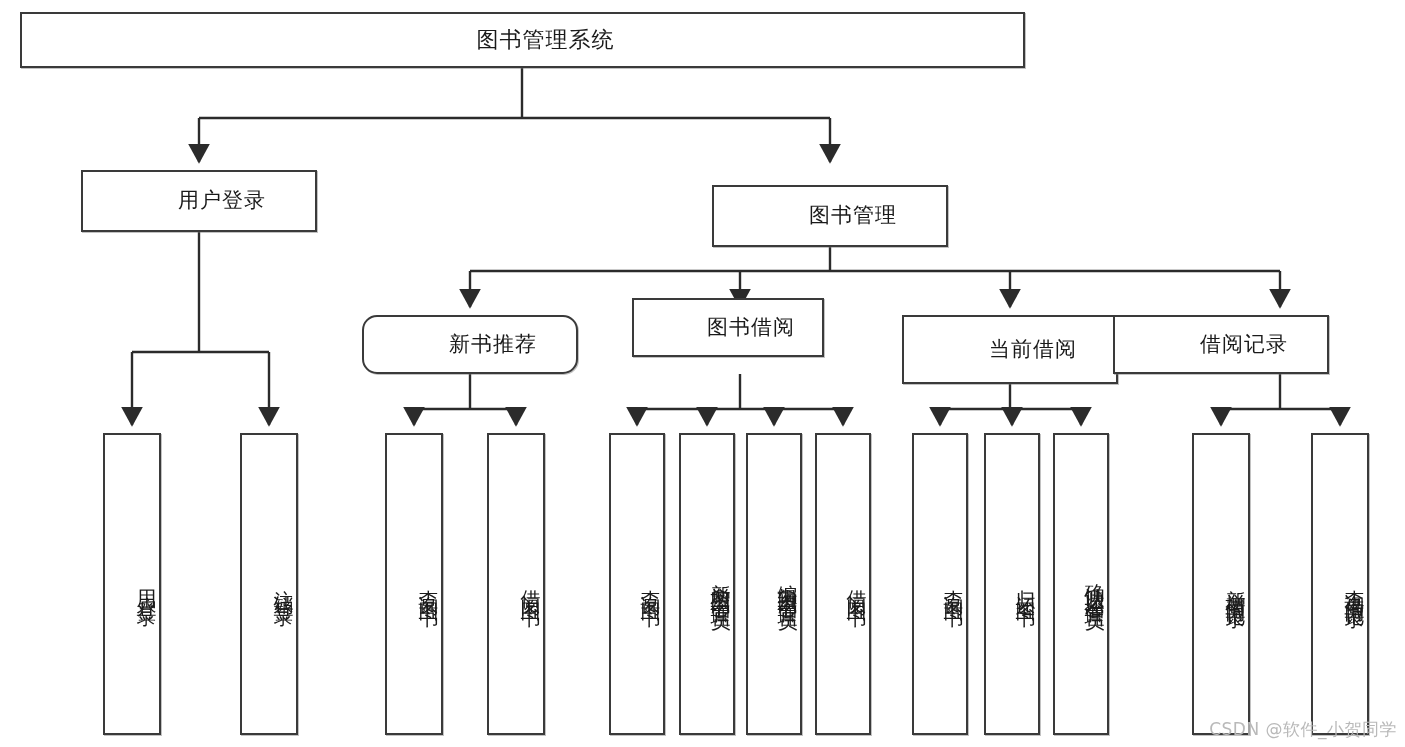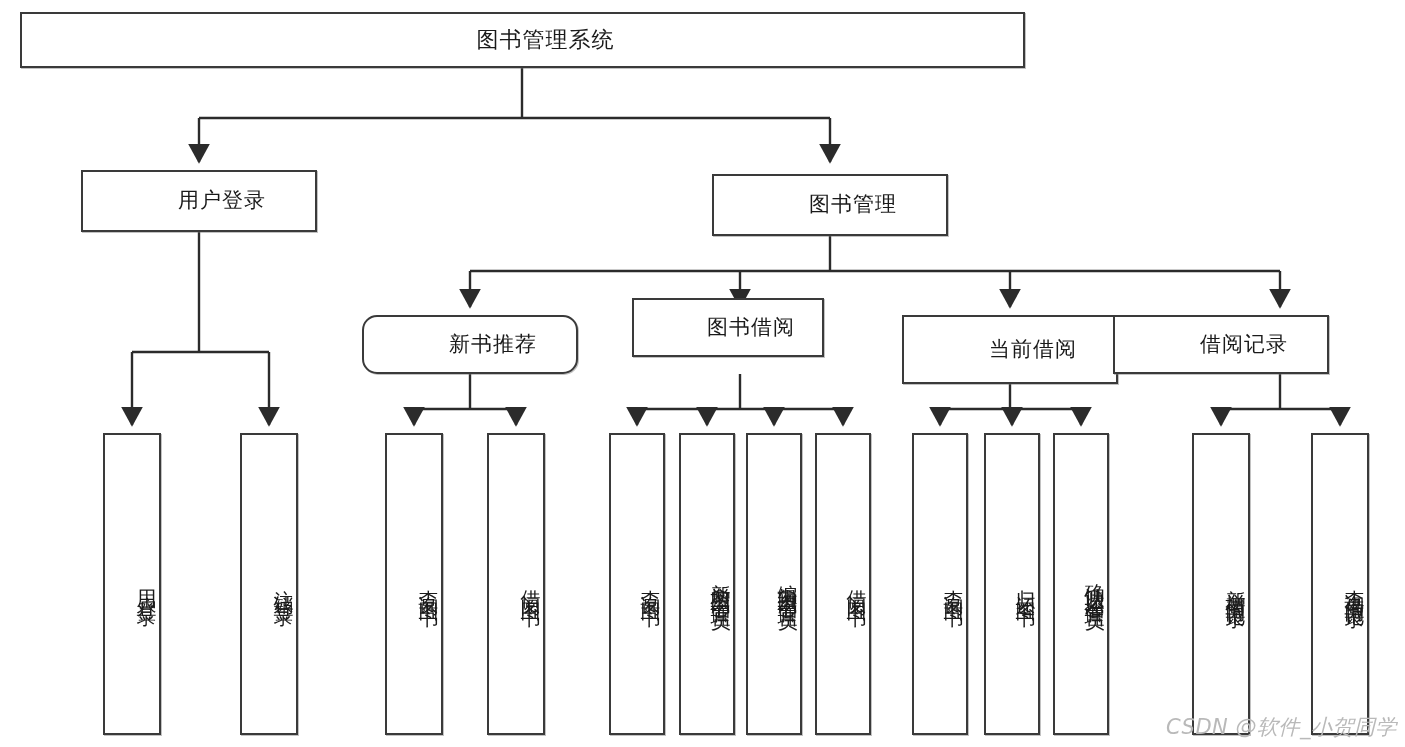--- a/index.html
+++ b/index.html
@@ -51,26 +51,25 @@
     padding-top: 4px;
     align-items: flex-start;
     justify-content: center;
     text-align: left;
   }
   .node.v.tall { letter-spacing: 4px; }
   #watermark {
     position: absolute;
     right: 8px;
     bottom: 6px;
-    font-size: 21px;
+    font-size: 17px;
     color: #b9b9b9;
     letter-spacing: 0.5px;
     white-space: nowrap;
     font-family: "DejaVu Sans", "Liberation Sans", sans-serif;
-    font-style: italic;
   }
 </style>
 </head>
 <body>
 
 <div id="canvas">
 
   <svg id="wires" viewBox="0 0 1405 747" xmlns="http://www.w3.org/2000/svg">
     <defs>
       <marker id="arrow" viewBox="0 0 12 12" refX="10" refY="6" markerWidth="9" markerHeight="9" orient="auto-start-reverse">
@@ -117,21 +116,21 @@
       <path d="M 1280 374 L 1280 409"></path>
       <path d="M 1221 409 L 1340 409"></path>
       <path d="M 1221 409 L 1221 425" marker-end="url(#arrow)"></path>
       <path d="M 1340 409 L 1340 425" marker-end="url(#arrow)"></path>
     </g>
   </svg>
 
   <div class="node h root" id="n-root" style="left: 20px; top: 12px; width: 1005px; height: 56px;">图书管理系统</div>
 
   <div class="node h" id="n-l2-0" style="left: 81px; top: 170px; width: 236px; height: 62px;">用户登录</div>
-  <div class="node h" id="n-l2-1" style="left: 712px; top: 174px; width: 236px; height: 62px;">图书管理</div>
+  <div class="node h" id="n-l2-1" style="left: 712px; top: 185px; width: 236px; height: 62px;">图书管理</div>
 
   <div class="node h" id="n-l3-0" style="left: 362px; top: 315px; width: 216px; height: 59px; border-radius: 15px;">新书推荐</div>
   <div class="node h" id="n-l3-1" style="left: 632px; top: 298px; width: 192px; height: 59px;">图书借阅</div>
   <div class="node h" id="n-l3-2" style="left: 902px; top: 315px; width: 216px; height: 69px;">当前借阅</div>
   <div class="node h" id="n-l3-3" style="left: 1113px; top: 315px; width: 216px; height: 59px;">借阅记录</div>
 
   <div class="node v" id="n-lf-0" style="left: 103px; top: 433px; width: 58px; height: 302px;">用户登录</div>
   <div class="node v" id="n-lf-1" style="left: 240px; top: 433px; width: 58px; height: 302px;">注销登录</div>
   <div class="node v" id="n-lf-2" style="left: 385px; top: 433px; width: 58px; height: 302px;">查询图书</div>
   <div class="node v" id="n-lf-3" style="left: 487px; top: 433px; width: 58px; height: 302px;">借阅图书</div>

